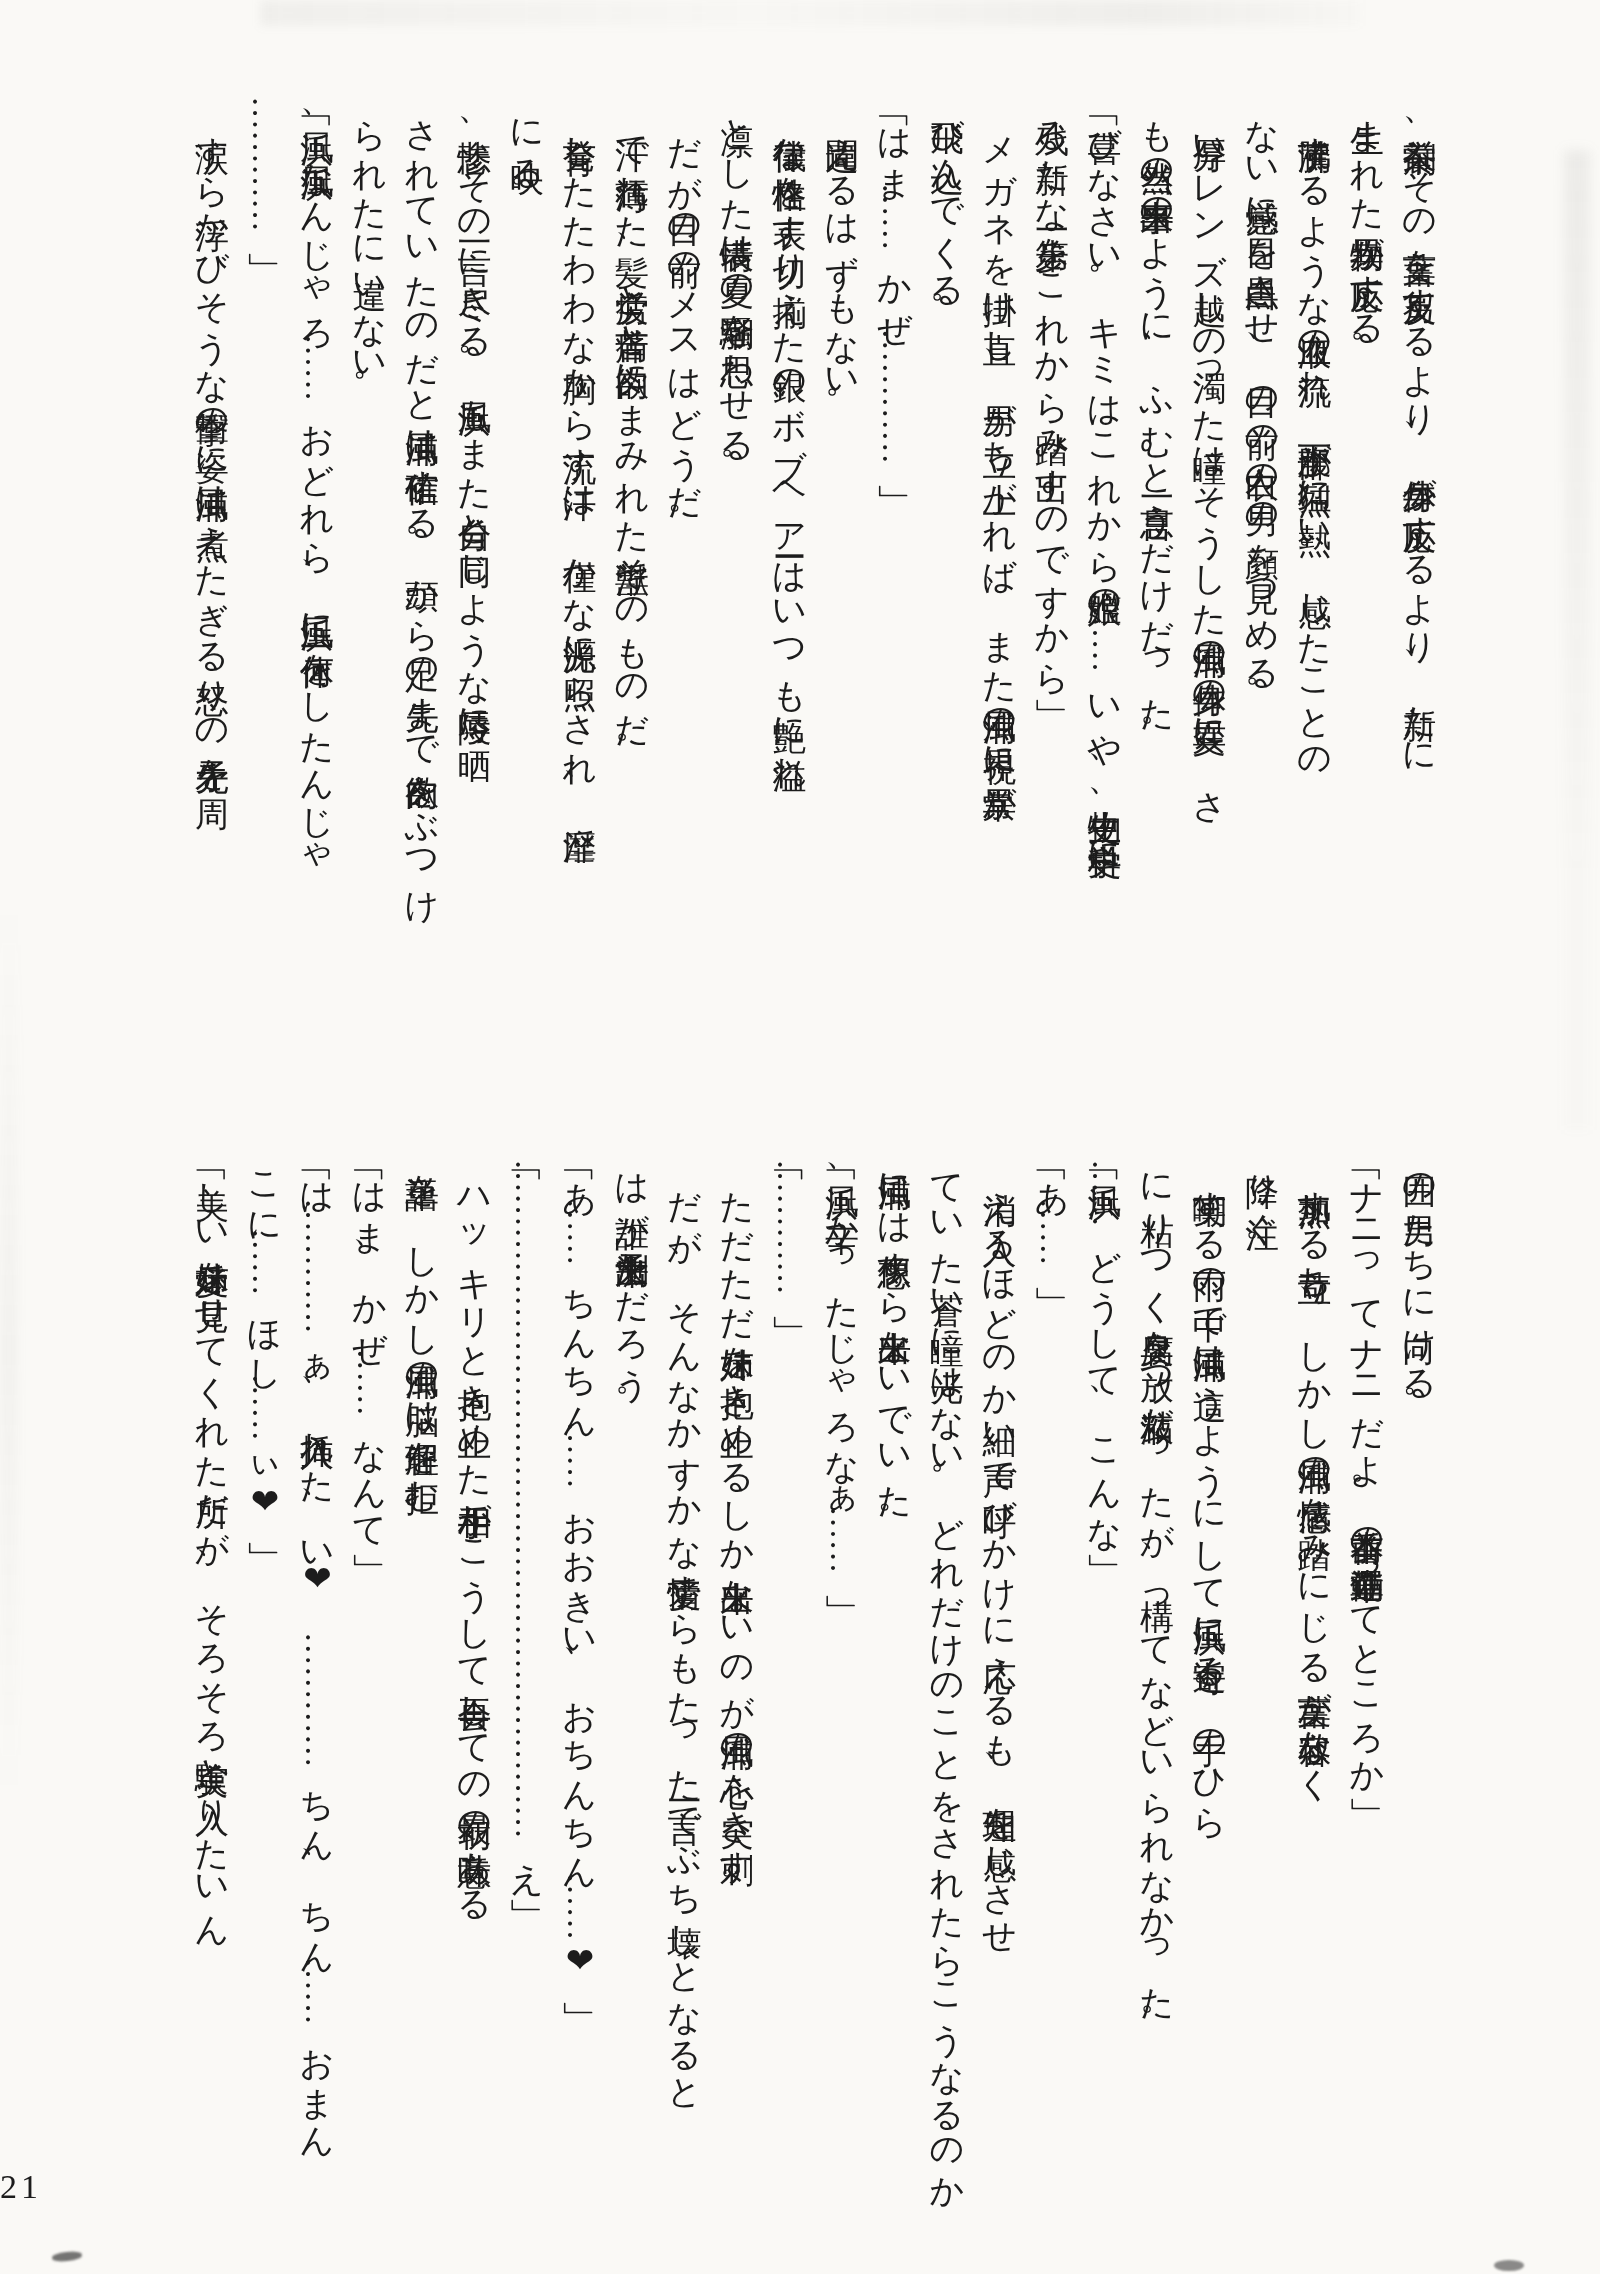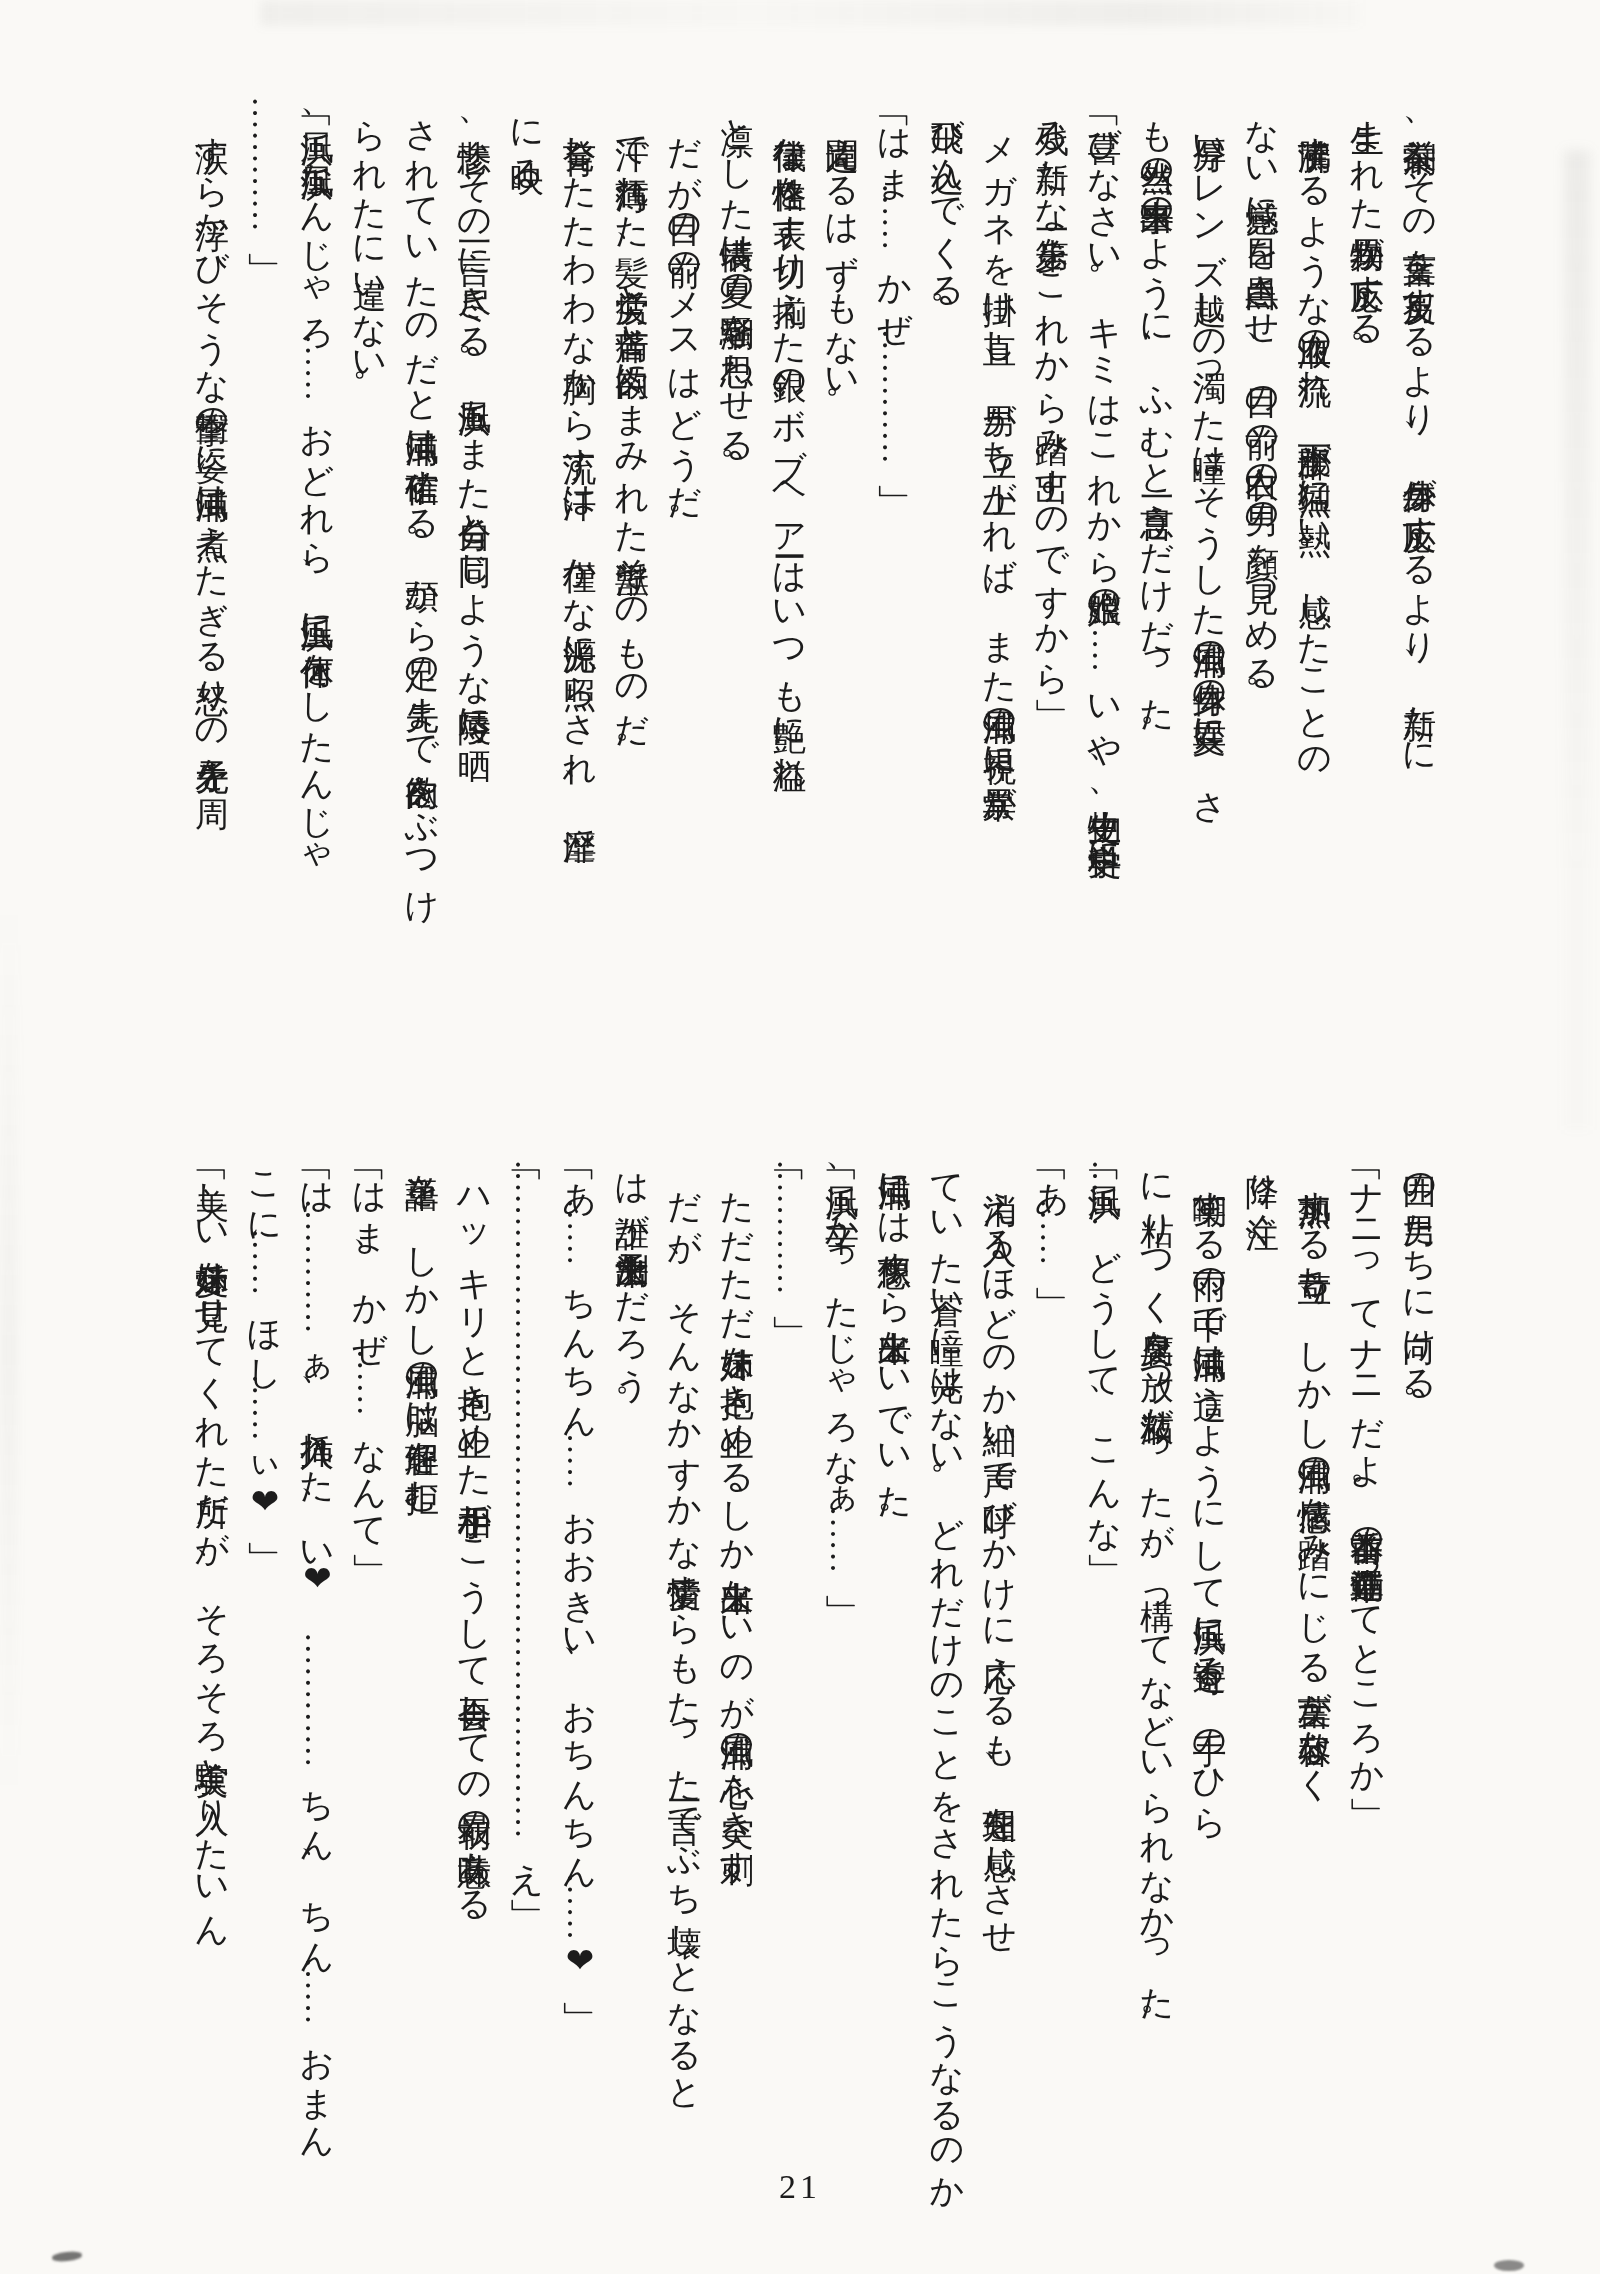--- a/index.html
+++ b/index.html
@@ -25,21 +25,20 @@
   }
   .block-top{top:96px;height:1080px;}
   .block-bottom{top:1150px;height:1066px;}
   .tline{
     line-height:52.5px;
     font-kerning:none;
   }
   .page-number{
     position:absolute;
     top:2168px;left:0;width:100%;
-    text-align:center;
     font-size:34px;
     letter-spacing:4px;
   }
   
   .noise-top{
     position:absolute;top:0;left:260px;width:1100px;height:26px;
     background:linear-gradient(to right,rgba(110,110,110,.07),rgba(110,110,110,.015) 45%,rgba(110,110,110,.08) 80%,rgba(110,110,110,.02));
     filter:blur(5px);
   }
   .noise-right{

